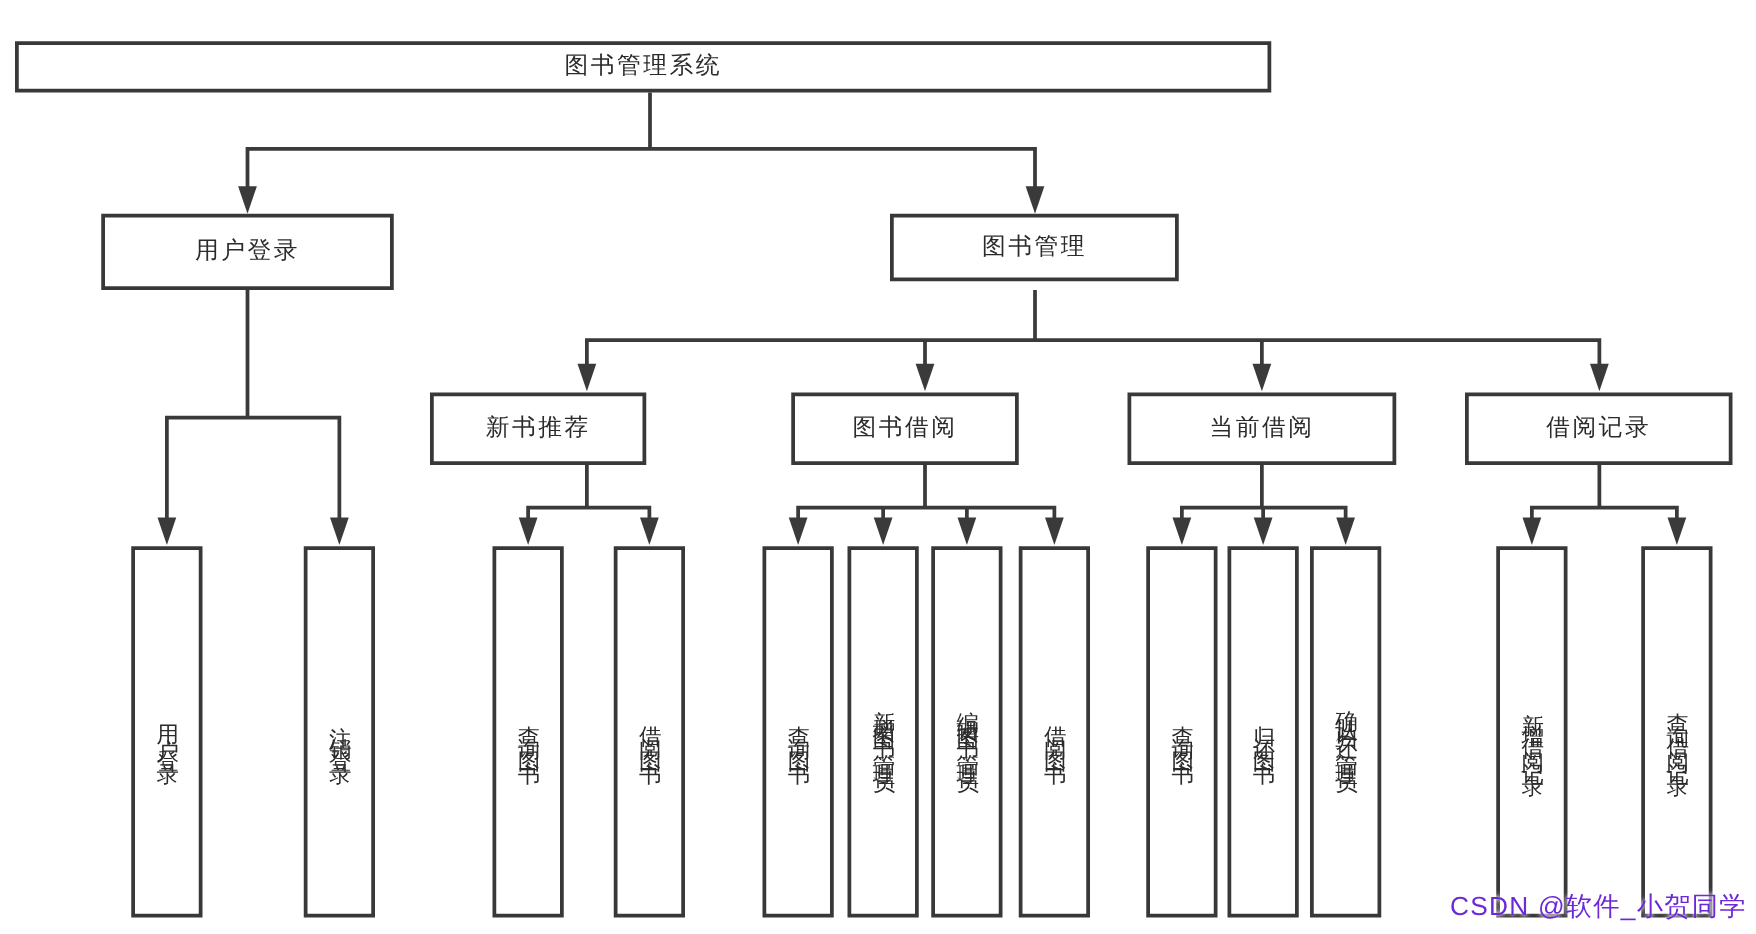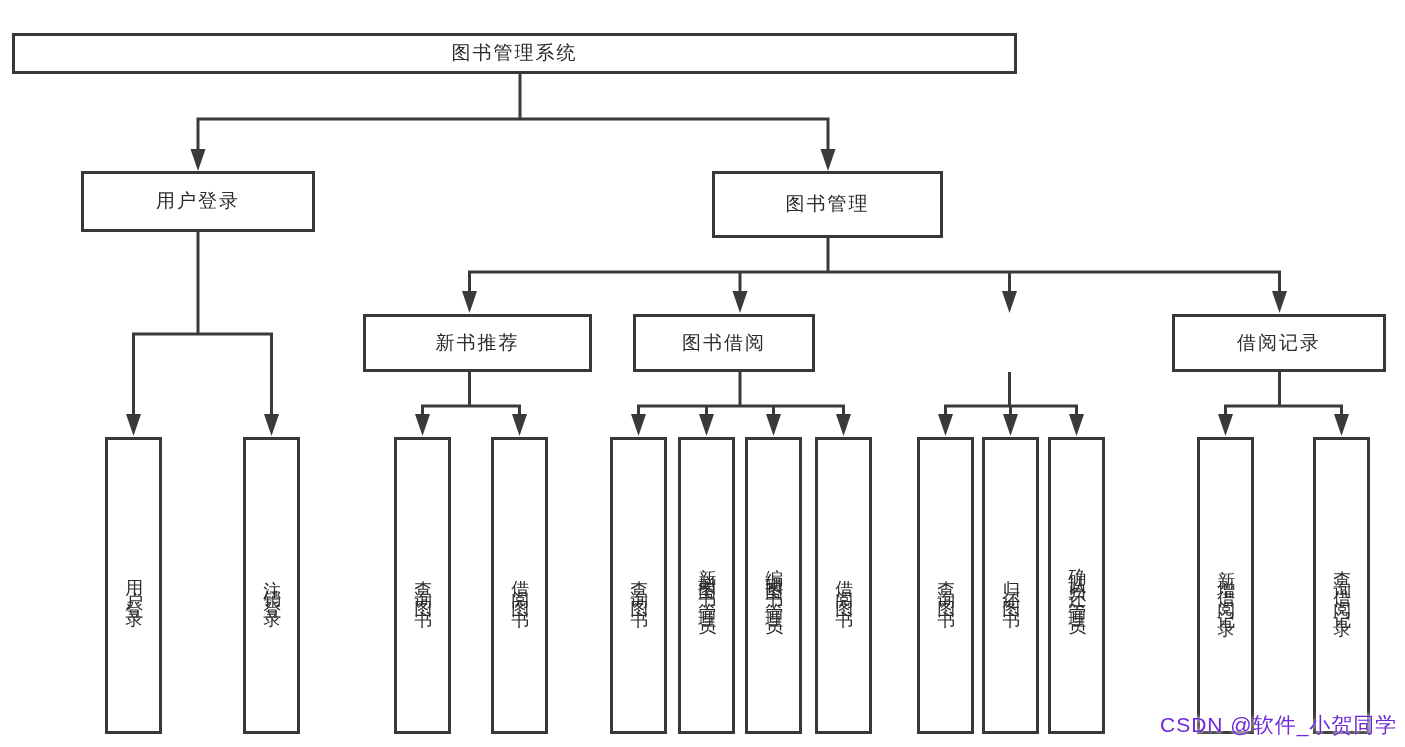--- a/index.html
+++ b/index.html
@@ -35,23 +35,23 @@
     display: flex;
     align-items: center;
     justify-content: center;
     font-size: 19px;
     letter-spacing: 2px;
     text-align: center;
     line-height: 1.2;
   }
   .root  { left: 12px;  top: 13px;  width: 1005px; height: 41px; margin-top: 20px; }
   .b-user{ left: 81px;  top: 171px; width: 234px;  height: 61px; }
-  .b-mgmt{ left: 712px; top: 171px; width: 231px;  height: 67px; }
+  .b-mgmt{ left: 712px; top: 171px; width: 231px;  height: 54px; }
   .l3    { top: 314px; height: 58px; }
-  .l3-1  { left: 363px;  width: 229px; font-family: Liberation Serif, serif; }
+  .l3-1  { left: 344px;  width: 173px; font-family: Liberation Serif, serif; }
   .l3-2  { left: 633px;  width: 182px; }
   .l3-3  { left: 902px;  width: 215px; }
   .l3-4  { left: 1172px; width: 214px; }
   .v {
     top: 437px;
     width: 57px;
     height: 297px;
     writing-mode: vertical-rl;
     text-orientation: mixed;
     font-size: 18px;
@@ -142,20 +142,21 @@
     </g>
   </svg>
 
   <div class="node root">图书管理系统</div>
 
   <div class="node b-user">用户登录</div>
   <div class="node b-mgmt">图书管理</div>
 
   <div class="node l3 l3-1">新书推荐</div>
   <div class="node l3 l3-2">图书借阅</div>
+  <div class="node l3 l3-3">当前借阅</div>
   <div class="node l3 l3-4">借阅记录</div>
 
   <div class="node v leaf1">用户登录</div>
   <div class="node v leaf2">注销登录</div>
   <div class="node v leaf3">查询图书</div>
   <div class="node v leaf4">借阅图书</div>
   <div class="node v leaf5">查询图书</div>
   <div class="node v leaf6">新增图书（管理员）</div>
   <div class="node v leaf7">编辑图书（管理员）</div>
   <div class="node v leaf8">借阅图书</div>

